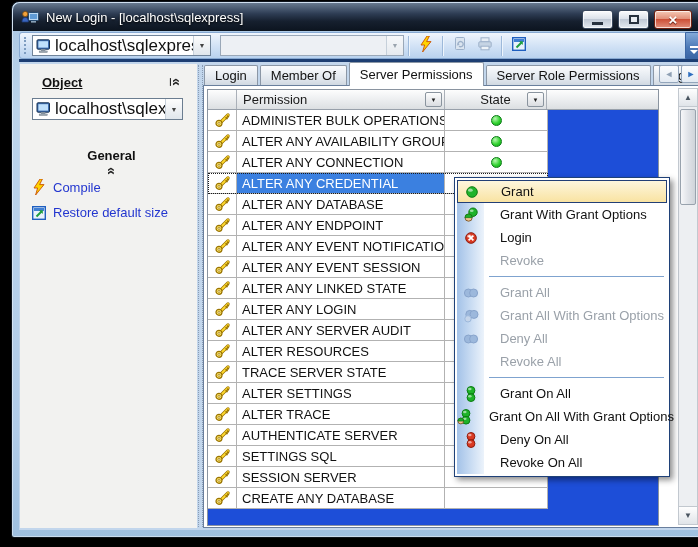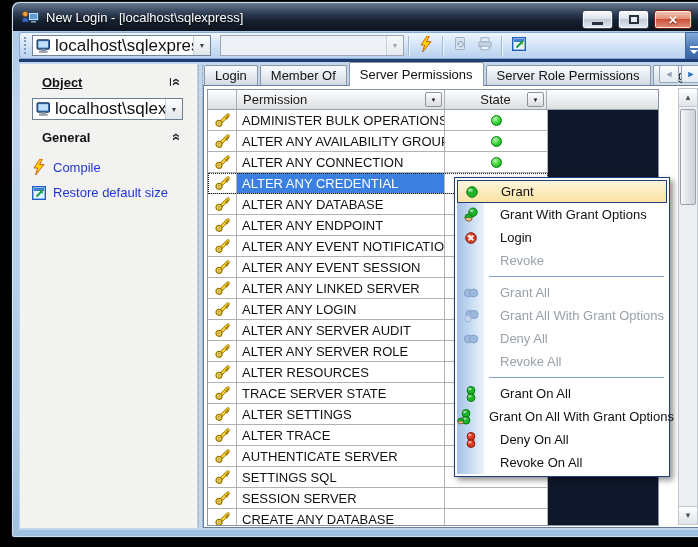--- a/index.html
+++ b/index.html
@@ -58,21 +58,21 @@
   .navy-strip { position:absolute; left:7px; top:57px; width:684px; height:3px; background:#1d3e72; }
 
   
   .main { position:absolute; left:7px; top:60px; width:684px; height:468px; background:#c2d6ec; }
 
   
   .sidebar { position:absolute; left:1px; top:2px; width:177px; height:464px; background:#f2f2f0; }
   .sec-h { display:flex; justify-content:space-between; align-items:center;
            padding:0 16px 0 22px; height:18px; font-weight:bold; font-size:13px; }
   .sec-h.first { margin-top:9px;text-decoration:underline; }
-  .sec-h.second { margin-top:8px; margin-bottom:8px; }
+  .sec-h.second { margin-top:28px; margin-bottom:8px;flex-direction:column; }
   .chevron { display:inline-block; transform:rotate(90deg); font-size:14px; color:#222; }
   .side-combo { margin:7px 0 0 12px; width:151px; height:22px; border-color:#6b7d90; }
   .side-link { display:flex; align-items:center; gap:7px; padding:5px 0 5px 12px;
                color:#2336cf; font-size:13px; cursor:pointer; }
   .splitter { position:absolute; left:179px; top:3px; width:5px; height:462px;
               border-left:1px dotted #8a9cb4; border-right:1px dotted #8a9cb4; }
 
   
   .tabstrip { position:absolute; left:185px; top:0; right:0; height:24px;
               display:flex; align-items:flex-end; }
@@ -85,21 +85,21 @@
   .tsb { width:20px; height:18px; border:1px solid #93a5bb; border-radius:2px;
          background:linear-gradient(#fcfdfe,#e3eaf2); font-size:9px;
          display:flex; align-items:center; justify-content:center; }
   .tsb.left { color:#8fa0b4; } .tsb.right { color:#2f6fc0; }
 
   .tabpage { position:absolute; left:184px; top:23px; right:1px; bottom:2px;
              background:#fff; border:1px solid #697f9d; z-index:3; }
 
   
   .grid { position:absolute; left:3px; top:3px; width:452px; bottom:1px;
-          border:1px solid #8a94a0; overflow:hidden; background:#0f172a; }
+          border:1px solid #8a94a0; overflow:hidden; background:#1d4ed8; }
   .ghead { display:flex; height:20px; background:linear-gradient(#fdfdfd,#ebedef 55%,#dcdfe2);
            border-bottom:1px solid #98a0aa; }
   .gh-cell { position:relative; border-right:1px solid #aab0b8; display:flex; align-items:center;
              font-size:13px; color:#1a1a1a; }
   .gh-icon { width:29px; }
   .gh-perm { width:208px; padding-left:6px; }
   .gh-state { width:102px; justify-content:center; }
   .gh-fill { flex:1; border-right:none; }
   .fbtn { position:absolute; right:2px; top:2px; width:17px; height:15px;
           border:1px solid #8a949e; border-radius:2px;
@@ -431,21 +431,21 @@
                 <span style="display:flex">
                   <svg width="17" height="16" viewBox="0 0 17 16">
                     <path d="M7.5,9.5 L14,3" stroke="#9a7400" stroke-width="3.4" stroke-linecap="round"></path>
                     <path d="M7.5,9.5 L14,3" stroke="#ffd92e" stroke-width="1.8" stroke-linecap="round"></path>
                     <path d="M11.6,5.2 l1.9,1.9 M13.2,3.6 l1.6,1.6" stroke="#9a7400" stroke-width="1.6"></path>
                     <circle cx="5" cy="11.3" r="3" fill="#ffe566" stroke="#9a7400" stroke-width="1.2"></circle>
                     <circle cx="5" cy="11.3" r="1.1" fill="#fffbe4" stroke="#9a7400" stroke-width="0.7"></circle>
                   </svg>
                 </span>
               </div>
-              <div class="gc gc-perm">ALTER ANY LINKED SERVER</div>
+              <div class="gc gc-perm">ALTER ANY LINKED STATE</div>
               <div class="gc gc-state"></div>
             </div>
             <div class="grow">
               <div class="gc gc-icon">
                 <span style="display:flex">
                   <svg width="17" height="16" viewBox="0 0 17 16">
                     <path d="M7.5,9.5 L14,3" stroke="#9a7400" stroke-width="3.4" stroke-linecap="round"></path>
                     <path d="M7.5,9.5 L14,3" stroke="#ffd92e" stroke-width="1.8" stroke-linecap="round"></path>
                     <path d="M11.6,5.2 l1.9,1.9 M13.2,3.6 l1.6,1.6" stroke="#9a7400" stroke-width="1.6"></path>
                     <circle cx="5" cy="11.3" r="3" fill="#ffe566" stroke="#9a7400" stroke-width="1.2"></circle>
@@ -462,35 +462,20 @@
                   <svg width="17" height="16" viewBox="0 0 17 16">
                     <path d="M7.5,9.5 L14,3" stroke="#9a7400" stroke-width="3.4" stroke-linecap="round"></path>
                     <path d="M7.5,9.5 L14,3" stroke="#ffd92e" stroke-width="1.8" stroke-linecap="round"></path>
                     <path d="M11.6,5.2 l1.9,1.9 M13.2,3.6 l1.6,1.6" stroke="#9a7400" stroke-width="1.6"></path>
                     <circle cx="5" cy="11.3" r="3" fill="#ffe566" stroke="#9a7400" stroke-width="1.2"></circle>
                     <circle cx="5" cy="11.3" r="1.1" fill="#fffbe4" stroke="#9a7400" stroke-width="0.7"></circle>
                   </svg>
                 </span>
               </div>
               <div class="gc gc-perm">ALTER ANY SERVER AUDIT</div>
-              <div class="gc gc-state"></div>
-            </div>
-            <div class="grow">
-              <div class="gc gc-icon">
-                <span style="display:flex">
-                  <svg width="17" height="16" viewBox="0 0 17 16">
-                    <path d="M7.5,9.5 L14,3" stroke="#9a7400" stroke-width="3.4" stroke-linecap="round"></path>
-                    <path d="M7.5,9.5 L14,3" stroke="#ffd92e" stroke-width="1.8" stroke-linecap="round"></path>
-                    <path d="M11.6,5.2 l1.9,1.9 M13.2,3.6 l1.6,1.6" stroke="#9a7400" stroke-width="1.6"></path>
-                    <circle cx="5" cy="11.3" r="3" fill="#ffe566" stroke="#9a7400" stroke-width="1.2"></circle>
-                    <circle cx="5" cy="11.3" r="1.1" fill="#fffbe4" stroke="#9a7400" stroke-width="0.7"></circle>
-                  </svg>
-                </span>
-              </div>
-              <div class="gc gc-perm">ALTER ANY SERVER ROLE</div>
               <div class="gc gc-state"></div>
             </div>
             <div class="grow">
               <div class="gc gc-icon">
                 <span style="display:flex">
                   <svg width="17" height="16" viewBox="0 0 17 16">
                     <path d="M7.5,9.5 L14,3" stroke="#9a7400" stroke-width="3.4" stroke-linecap="round"></path>
                     <path d="M7.5,9.5 L14,3" stroke="#ffd92e" stroke-width="1.8" stroke-linecap="round"></path>
                     <path d="M11.6,5.2 l1.9,1.9 M13.2,3.6 l1.6,1.6" stroke="#9a7400" stroke-width="1.6"></path>
                     <circle cx="5" cy="11.3" r="3" fill="#ffe566" stroke="#9a7400" stroke-width="1.2"></circle>

